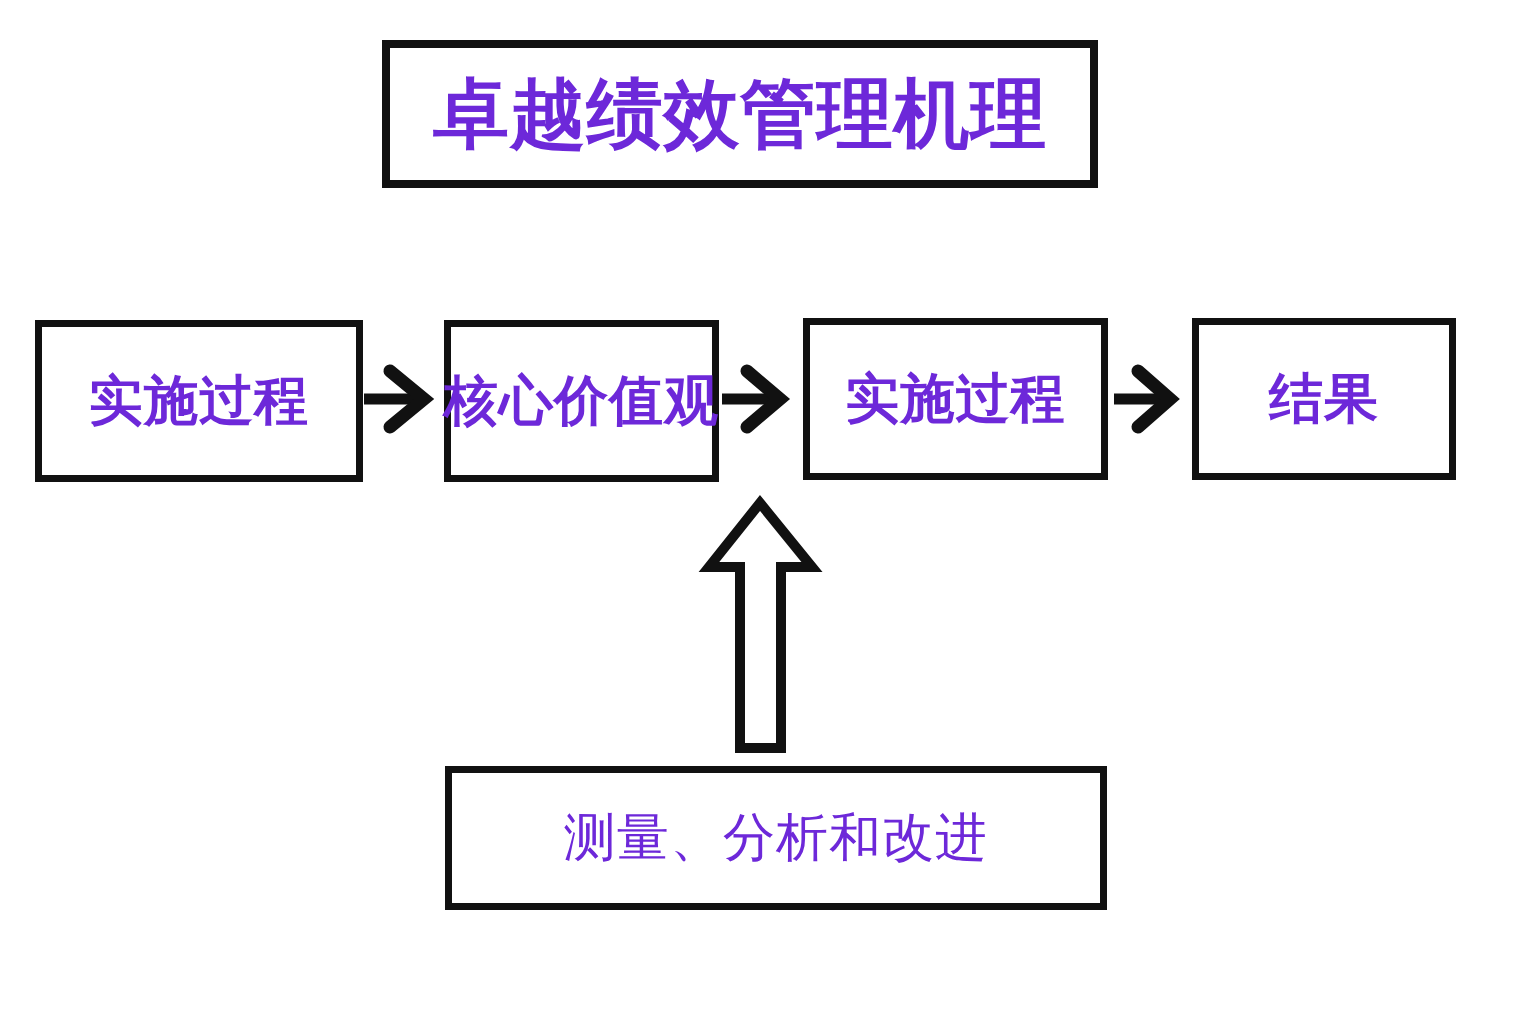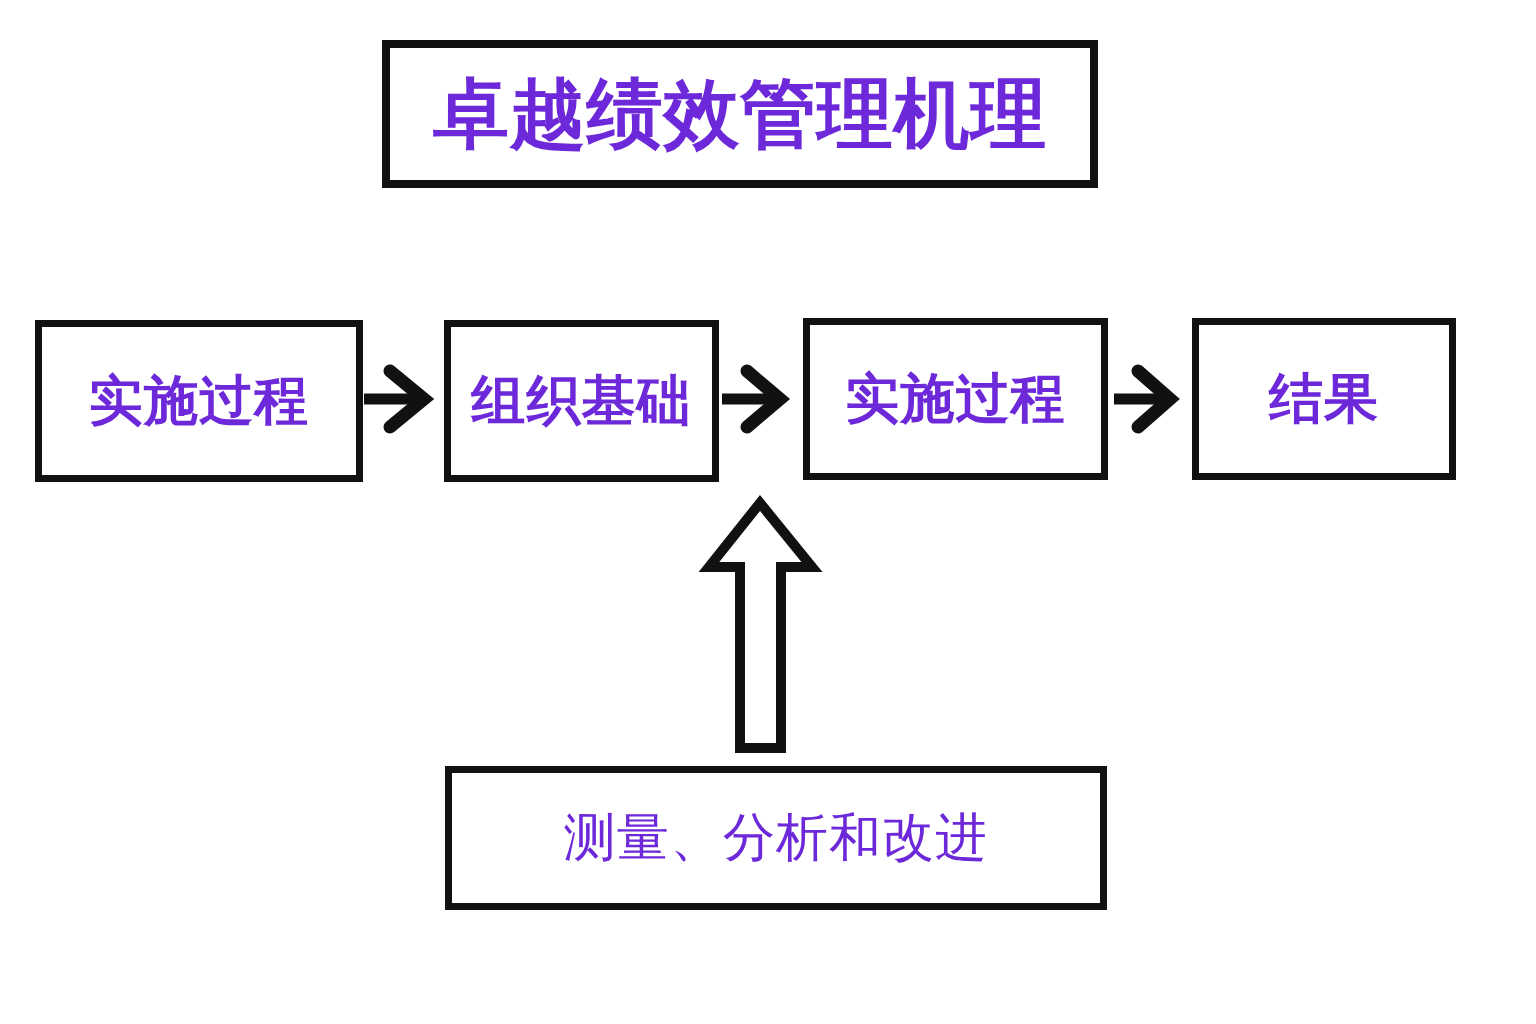--- a/index.html
+++ b/index.html
@@ -115,21 +115,21 @@
 
   <div class="node-box" id="title-box">
     <span class="node-label">卓越绩效管理机理</span>
   </div>
 
   <div class="node-box" id="box-core-values">
     <span class="node-label">实施过程</span>
   </div>
 
   <div class="node-box" id="box-org-base">
-    <span class="node-label">组织基础</span>
+    <span class="node-label">核心价值观</span>
   </div>
 
   <div class="node-box" id="box-process">
     <span class="node-label">实施过程</span>
   </div>
 
   <div class="node-box" id="box-results">
     <span class="node-label">结果</span>
   </div>
 

